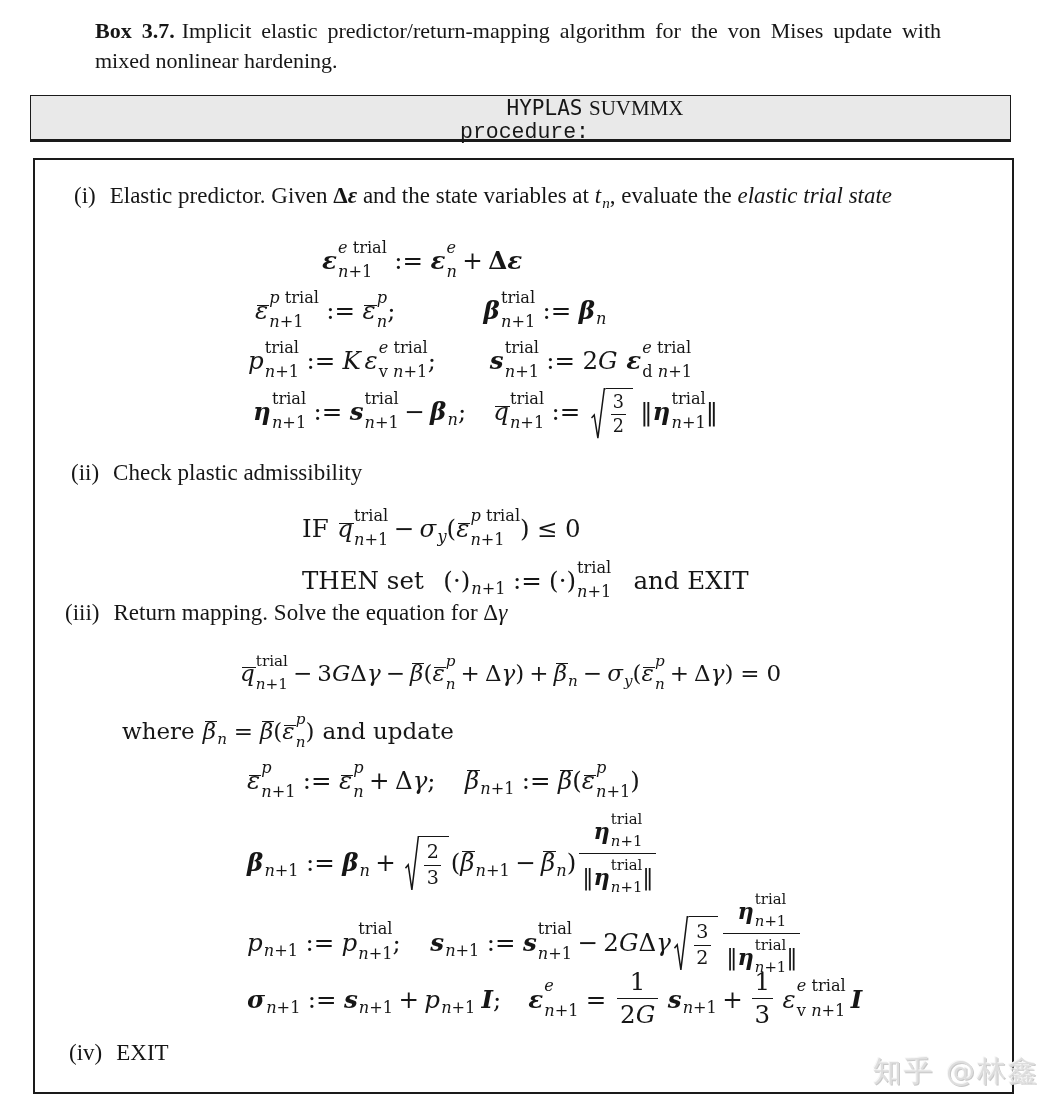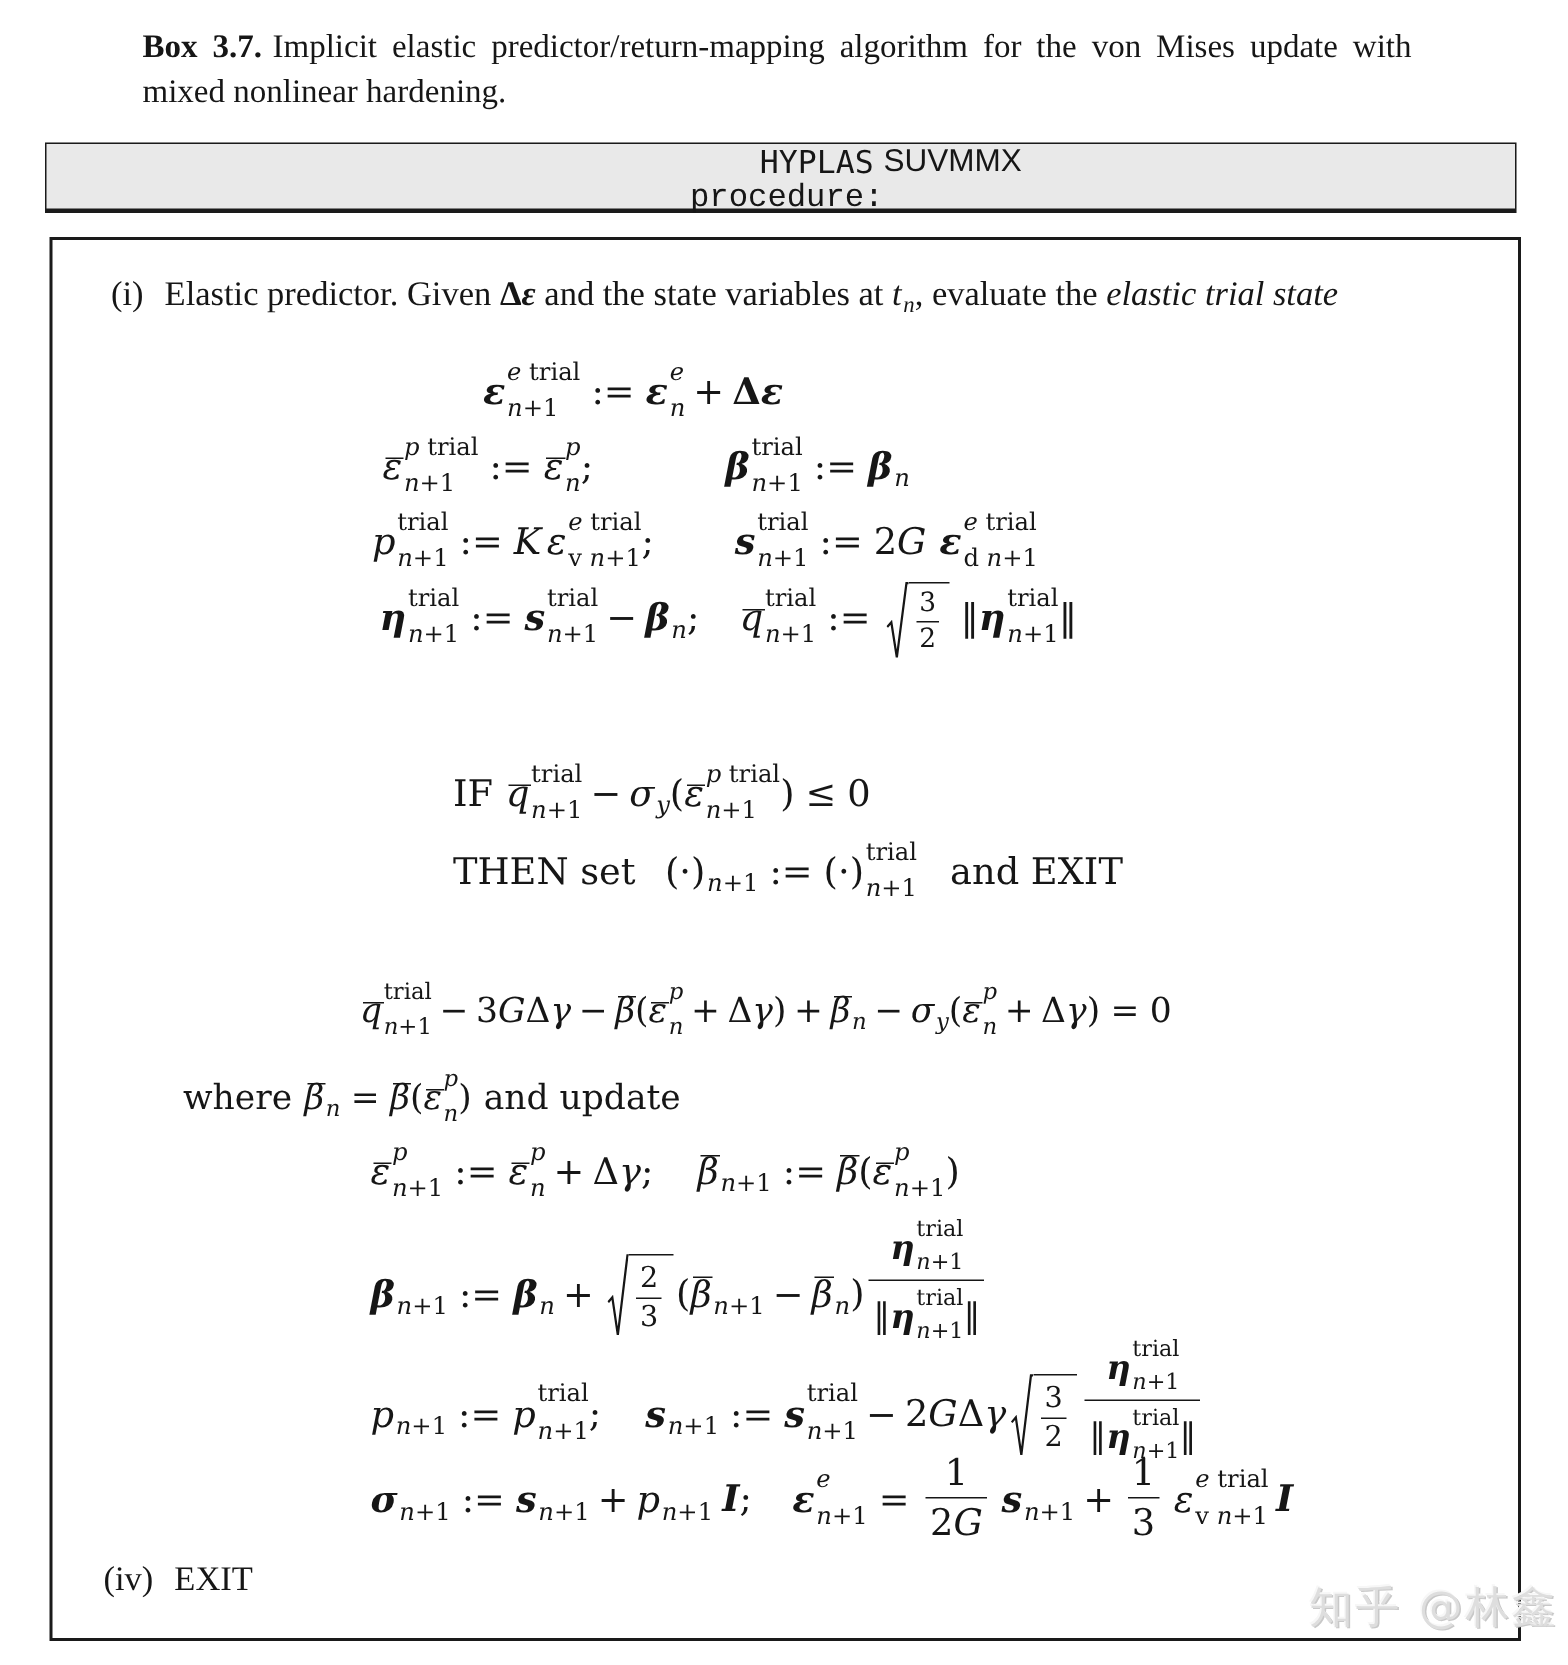--- a/index.html
+++ b/index.html
@@ -19,21 +19,21 @@
   .caption-bold{font-weight:bold;margin-right:7px;}
   
   .proc-bar{
     position:absolute;left:30px;top:95px;width:979px;height:43px;
     background:var(--bar_bg);
     border:1.5px solid var(--border);border-bottom-width:3.5px;
   }
   .proc-inner{position:relative;height:100%;display:flex;align-items:center;flex-direction:column;}
   .proc-program{font-family:"DejaVu Sans Mono","Liberation Mono",monospace;font-size:21px;margin-left:48px;}
   .proc-label{font-size:21.5px;margin-left:8px;font-family:Liberation Mono, monospace;}
-  .proc-routine{position:absolute;left:558px;font-family:Liberation Sans, sans-serif;font-size:21px;}
+  .proc-routine{position:absolute;left:558px;font-family:Liberation Serif, serif;font-size:21px;}
   
   .algo-box{
     position:absolute;left:33px;top:158px;width:977px;height:932px;
     border:2px solid var(--border);background:#fff;
   }
   
   .step{position:absolute;font-size:23px;white-space:nowrap;}
   .step-label{display:inline-block;margin-right:14px;}
   
   .mrow{position:absolute;white-space:nowrap;font-size:24.5px;font-family:"DejaVu Serif","Liberation Serif","DejaVu Sans",serif;line-height:1.25;}
@@ -97,24 +97,30 @@
           </svg>
         </span>
         <span class="msqrt-body">
           <span class="mfrac" style="font-size: 0.72em;">
             <span class="mnum"><span class="mr">3</span></span>
             <span class="mden"><span class="mr">2</span></span>
           </span>
         </span>
       </span><span class="msp" style="width: 0.2em;"></span><span class="mr">‖</span><span><span><span class="mb">η</span></span><span class="mscr" style="vertical-align: -0.5em;"><span class="srow"><span class="mr">trial</span></span><span class="srow"><span class="mi">n</span><span class="mr">+1</span></span></span></span><span class="mr">‖</span></div>
 
+  <div class="step" style="top:300px;left:36px">
+    <span class="step-label">(ii)</span><span><span class="mr">Check plastic admissibility</span></span>
+  </div>
 
   <div class="mrow" style="top:344px;left:267px"><span class="mr">IF</span><span class="msp" style="width: 0.35em;"></span><span><span><span class="mbar"><span><span class="mi">q</span></span><span class="mbar-line" style="top: 0.3em;"></span></span></span><span class="mscr" style="vertical-align: -0.5em;"><span class="srow"><span class="mr">trial</span></span><span class="srow"><span class="mi">n</span><span class="mr">+1</span></span></span></span><span class="mo">−</span><span><span><span class="mi">σ</span></span><span class="mscr" style="vertical-align: -0.32em;"><span class="srow"><span class="mi">y</span></span></span></span><span class="mr">(</span><span><span><span class="mbar"><span><span class="mi">ε</span></span><span class="mbar-line" style="top: 0.3em;"></span></span></span><span class="mscr" style="vertical-align: -0.5em;"><span class="srow"><span class="mi">p</span><span class="mr"> trial</span></span><span class="srow"><span class="mi">n</span><span class="mr">+1</span></span></span></span><span class="mr">)</span><span class="mrel">≤</span><span class="mr">0</span></div>
   <div class="mrow" style="top:396px;left:267px"><span class="mr">THEN set</span><span class="msp" style="width: 0.8em;"></span><span><span><span class="mr">(·)</span></span><span class="mscr" style="vertical-align: -0.32em;"><span class="srow"><span class="mi">n</span><span class="mr">+1</span></span></span></span><span class="mrel">:=</span><span><span><span class="mr">(·)</span></span><span class="mscr" style="vertical-align: -0.5em;"><span class="srow"><span class="mr">trial</span></span><span class="srow"><span class="mi">n</span><span class="mr">+1</span></span></span></span><span class="msp" style="width: 0.9em;"></span><span class="mr">and EXIT</span></div>
 
+  <div class="step" style="top:440px;left:30px">
+    <span class="step-label">(iii)</span><span><span class="mr">Return mapping. Solve the equation for </span><span class="mr">Δ</span><span class="mi">γ</span></span>
+  </div>
 
   <div class="mrow eq-wide" style="top:490px;left:205px"><span><span><span class="mbar"><span><span class="mi">q</span></span><span class="mbar-line" style="top: 0.3em;"></span></span></span><span class="mscr" style="vertical-align: -0.5em;"><span class="srow"><span class="mr">trial</span></span><span class="srow"><span class="mi">n</span><span class="mr">+1</span></span></span></span><span class="mo">−</span><span class="mr">3</span><span class="mi">G</span><span class="mr">Δ</span><span class="mi">γ</span><span class="mo">−</span><span class="mbar"><span><span class="mi">β</span></span><span class="mbar-line" style="top: 0.12em;"></span></span><span class="mr">(</span><span><span><span class="mbar"><span><span class="mi">ε</span></span><span class="mbar-line" style="top: 0.3em;"></span></span></span><span class="mscr" style="vertical-align: -0.5em;"><span class="srow"><span class="mi">p</span></span><span class="srow"><span class="mi">n</span></span></span></span><span class="mo">+</span><span class="mr">Δ</span><span class="mi">γ</span><span class="mr">)</span><span class="mo">+</span><span><span><span class="mbar"><span><span class="mi">β</span></span><span class="mbar-line" style="top: 0.12em;"></span></span></span><span class="mscr" style="vertical-align: -0.32em;"><span class="srow"><span class="mi">n</span></span></span></span><span class="mo">−</span><span><span><span class="mi">σ</span></span><span class="mscr" style="vertical-align: -0.32em;"><span class="srow"><span class="mi">y</span></span></span></span><span class="mr">(</span><span><span><span class="mbar"><span><span class="mi">ε</span></span><span class="mbar-line" style="top: 0.3em;"></span></span></span><span class="mscr" style="vertical-align: -0.5em;"><span class="srow"><span class="mi">p</span></span><span class="srow"><span class="mi">n</span></span></span></span><span class="mo">+</span><span class="mr">Δ</span><span class="mi">γ</span><span class="mr">)</span><span class="mrel">=</span><span class="mr">0</span></div>
   <div class="mrow eq-text" style="top:548px;left:87px"><span class="mr">where</span><span class="msp" style="width: 0.35em;"></span><span><span><span class="mbar"><span><span class="mi">β</span></span><span class="mbar-line" style="top: 0.12em;"></span></span></span><span class="mscr" style="vertical-align: -0.32em;"><span class="srow"><span class="mi">n</span></span></span></span><span class="mrel">=</span><span class="mbar"><span><span class="mi">β</span></span><span class="mbar-line" style="top: 0.12em;"></span></span><span class="mr">(</span><span><span><span class="mbar"><span><span class="mi">ε</span></span><span class="mbar-line" style="top: 0.3em;"></span></span></span><span class="mscr" style="vertical-align: -0.5em;"><span class="srow"><span class="mi">p</span></span><span class="srow"><span class="mi">n</span></span></span></span><span class="mr">)</span><span class="msp" style="width: 0.35em;"></span><span class="mr">and update</span></div>
   <div class="mrow" style="top:596px;left:212px"><span><span><span class="mbar"><span><span class="mi">ε</span></span><span class="mbar-line" style="top: 0.3em;"></span></span></span><span class="mscr" style="vertical-align: -0.5em;"><span class="srow"><span class="mi">p</span></span><span class="srow"><span class="mi">n</span><span class="mr">+1</span></span></span></span><span class="mrel">:=</span><span><span><span class="mbar"><span><span class="mi">ε</span></span><span class="mbar-line" style="top: 0.3em;"></span></span></span><span class="mscr" style="vertical-align: -0.5em;"><span class="srow"><span class="mi">p</span></span><span class="srow"><span class="mi">n</span></span></span></span><span class="mo">+</span><span class="mr">Δ</span><span class="mi">γ</span><span class="mr">;</span><span class="msp" style="width: 1.2em;"></span><span><span><span class="mbar"><span><span class="mi">β</span></span><span class="mbar-line" style="top: 0.12em;"></span></span></span><span class="mscr" style="vertical-align: -0.32em;"><span class="srow"><span class="mi">n</span><span class="mr">+1</span></span></span></span><span class="mrel">:=</span><span class="mbar"><span><span class="mi">β</span></span><span class="mbar-line" style="top: 0.12em;"></span></span><span class="mr">(</span><span><span><span class="mbar"><span><span class="mi">ε</span></span><span class="mbar-line" style="top: 0.3em;"></span></span></span><span class="mscr" style="vertical-align: -0.5em;"><span class="srow"><span class="mi">p</span></span><span class="srow"><span class="mi">n</span><span class="mr">+1</span></span></span></span><span class="mr">)</span></div>
   <div class="mrow" style="top:648px;left:212px"><span><span><span class="mb">β</span></span><span class="mscr" style="vertical-align: -0.32em;"><span class="srow"><span class="mi">n</span><span class="mr">+1</span></span></span></span><span class="mrel">:=</span><span><span><span class="mb">β</span></span><span class="mscr" style="vertical-align: -0.32em;"><span class="srow"><span class="mi">n</span></span></span></span><span class="mo">+</span><span class="msqrt">
         <span class="msqrt-sign">
           <svg viewBox="0 0 32 100" preserveAspectRatio="none">
             <polyline points="1,58 7,52 15,97 29,1.5 32,1.5" fill="none" stroke="currentColor" stroke-width="1.5" vector-effect="non-scaling-stroke"></polyline>
           </svg>
         </span>

